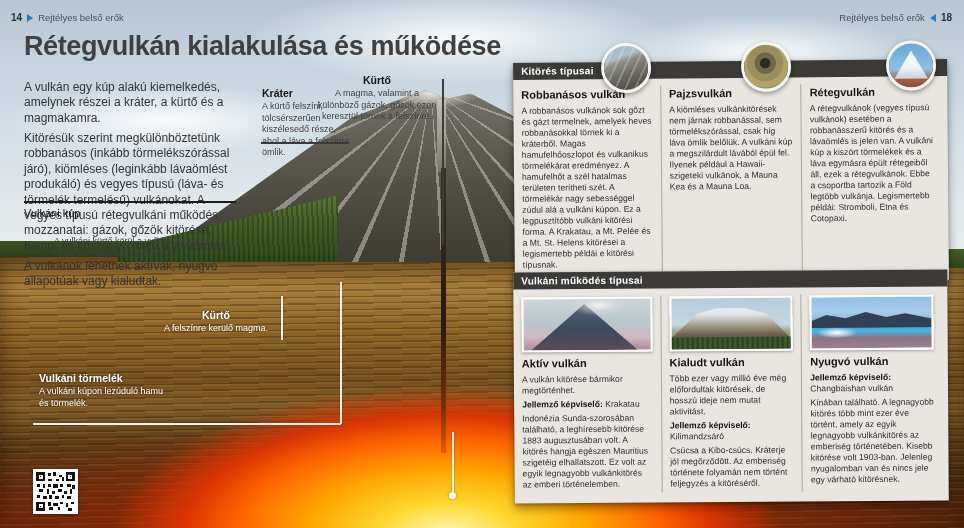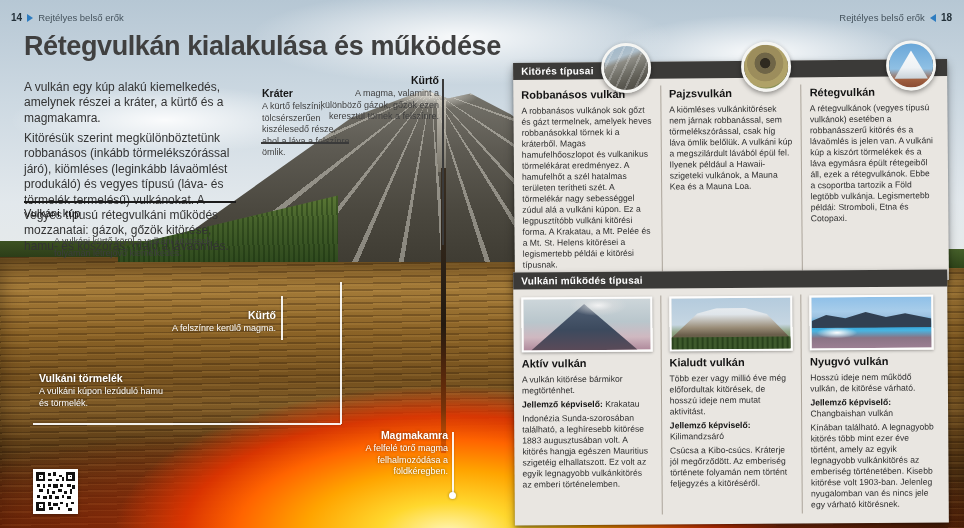--- a/index.html
+++ b/index.html
@@ -60,21 +60,21 @@
   .sect { position:absolute; left:24px; top:201px; width:212px; border-top:2px solid #1b1b1b; padding-top:4px; }
   .sect-h { font-weight:normal; font-size:11px; color:#141414; margin-bottom:17px; }
   .sect-b { font-size:9px; line-height:1.28; color:#3d3d3d; width:162px;margin-left:30px; }
 
   
   .lbl { position:absolute; }
   .lbl-h { font-weight:bold; font-size:10.5px; margin-bottom:2px; }
   .lbl-b { font-size:9px; line-height:1.28; }
   .dark .lbl-h { color:#151515; } .dark .lbl-b { color:#3f3f3f; }
   .light { color:#fff; text-shadow:0 0 3px rgba(0,0,0,.55); }
-  .ra { text-align:right; }
+  .ra { text-align:center; }
   .pline { position:absolute; }
   .wline { background:rgba(255,255,255,.92); box-shadow:0 0 2px rgba(0,0,0,.3); }
   .dline { background:#3a3a3a; }
   .dot { position:absolute; width:7px; height:7px; border-radius:50%; background:#fff; box-shadow:0 0 3px rgba(0,0,0,.4); }
 
   .qr { position:absolute; left:33px; top:469px; width:45px; height:45px; background:#fff; padding:3px; box-shadow:0 1px 3px rgba(0,0,0,.4); }
   .qr svg { width:100%; height:100%; display:block; }
 
   
   .panel { position:absolute; width:434px; background:#e9e6e1;
@@ -152,20 +152,21 @@
     <span>Rejtélyes belső erők</span>
     <span class="tri-l"></span>
     <span class="pgnum">18</span>
   </div>
 
   <h1 class="title">Rétegvulkán kialakulása és működése</h1>
 
   <div class="intro">
     <p>A vulkán egy kúp alakú kiemelkedés, amelynek részei a kráter, a kürtő és a magmakamra.</p>
     <p>Kitörésük szerint megkülönböztetünk robbanásos (inkább törmelékszórással járó), kiömléses (leginkább lávaömlést produkáló) és vegyes típusú (láva- és törmelék termelésű) vulkánokat. A vegyes típusú rétegvulkáni működés mozzanatai: gázok, gőzök kitörése, hamu- és kőszórás, majd a lávaömlés.</p>
+    <p>A vulkánok lehetnek aktívak, nyugvó állapotúak vagy kialudtak.</p>
   </div>
 
   <div class="sect">
     <div class="sect-h">Vulkáni kúp</div>
     <div class="sect-b">A vulkáni kürtő körül a vulkáni kitörések folyamán létrejövő kiemelkedés.</div>
   </div>
 
   <div class="lbl dark" style="left:262px;top:87px;width:92px;">
     <div class="lbl-h">Kráter</div>
     <div class="lbl-b">A kürtő felszíni, tölcsérszerűen kiszélesedő része, ahol a láva a felszínre ömlik.</div>
@@ -184,24 +185,20 @@
   </div>
   <div class="pline wline" style="left:281px;top:296px;width:2px;height:44px;"></div>
 
   <div class="lbl light" style="left:39px;top:372px;width:135px;">
     <div class="lbl-h">Vulkáni törmelék</div>
     <div class="lbl-b">A vulkáni kúpon lezúduló hamu és törmelék.</div>
   </div>
   <div class="pline wline" style="left:33px;top:423px;width:308px;height:1.5px;"></div>
   <div class="pline wline" style="left:340px;top:282px;width:1.5px;height:142px;"></div>
 
-  <div class="lbl light ra" style="left:326px;top:429px;width:122px;">
-    <div class="lbl-h">Magmakamra</div>
-    <div class="lbl-b">A felfelé törő magma felhalmozódása a földkéregben.</div>
-  </div>
   <div class="pline wline" style="left:452px;top:432px;width:2px;height:62px;"></div>
   <div class="dot" style="left:449px;top:492px;"></div>
 
   <div class="qr">
     <svg viewBox="0 0 29 29" shape-rendering="crispEdges">
       <rect width="29" height="29" fill="#fff"></rect>
       <g fill="#111">
         <rect x="0" y="0" width="7" height="7"></rect>
           <rect x="22" y="0" width="7" height="7"></rect>
           <rect x="0" y="22" width="7" height="7"></rect>
@@ -302,20 +299,19 @@
         <p>Több ezer vagy millió éve még előfordultak kitörések, de hosszú ideje nem mutat aktivitást.</p>
         <p class="rep"><b>Jellemző képviselő:</b> <span>Kilimandzsáró</span></p>
         <p>Csúcsa a Kibo-csúcs. Kráterje jól megőrződött. Az emberiség története folyamán nem történt feljegyzés a kitöréséről.</p>
       </div>
       <div class="pcol">
         <div class="photo ph3">
           <div class="ridge"></div>
           <div class="snowpatch"></div>
         </div>
         <h3>Nyugvó vulkán</h3>
-        <p>Hosszú ideje nem működő vulkán, de kitörése várható.</p>
         <p class="rep"><b>Jellemző képviselő:</b> <span>Changbaishan vulkán</span></p>
         <p>Kínában található. A legnagyobb kitörés több mint ezer éve történt, amely az egyik legnagyobb vulkánkitörés az emberiség történetében. Kisebb kitörése volt 1903-ban. Jelenleg nyugalomban van és nincs jele egy várható kitörésnek.</p>
       </div>
     </div>
   </div>
 
 </div>
 
 </body></html>

